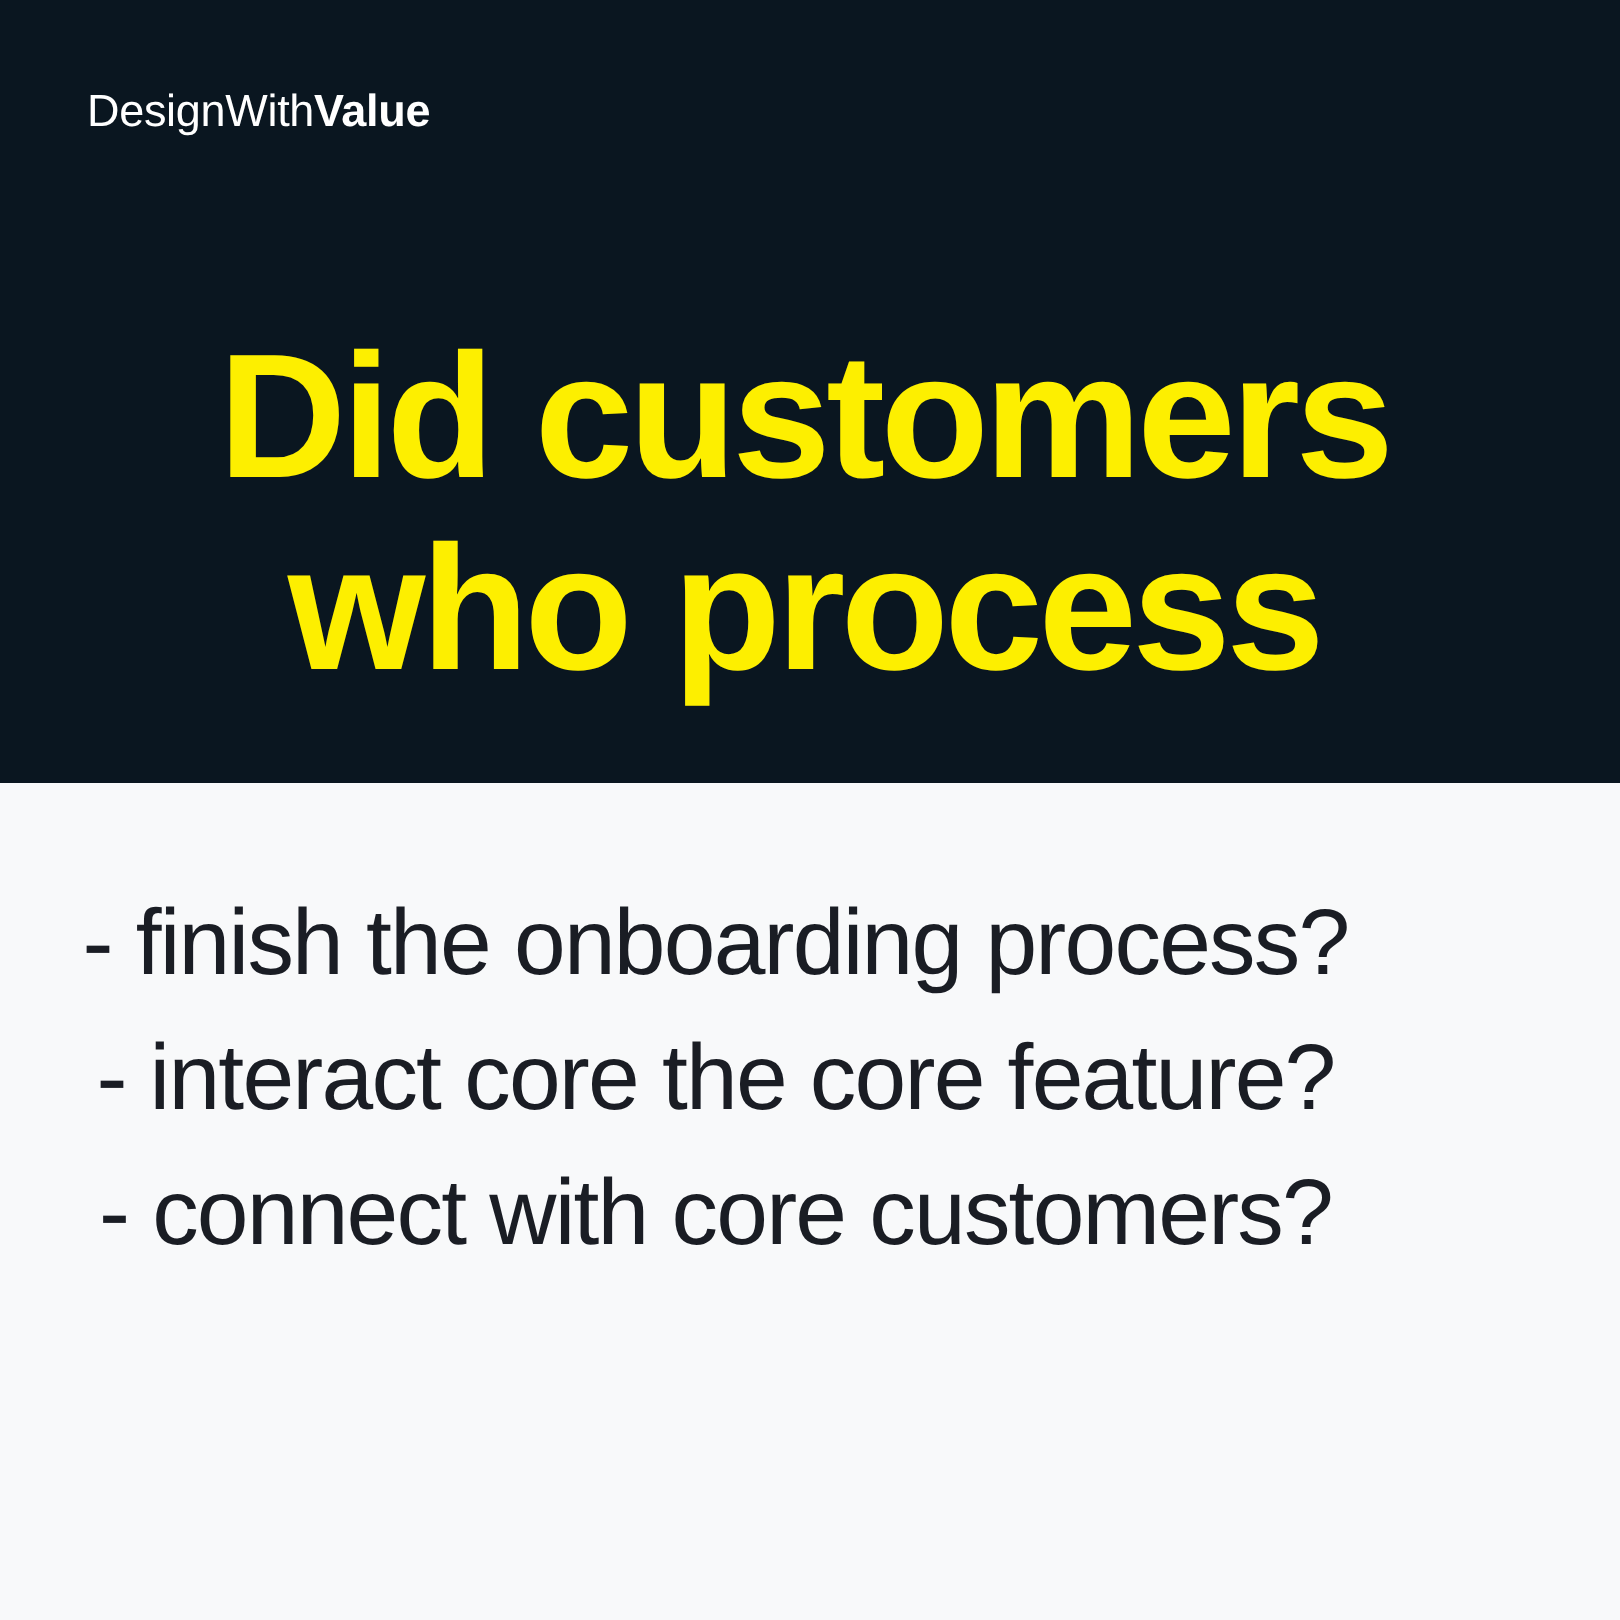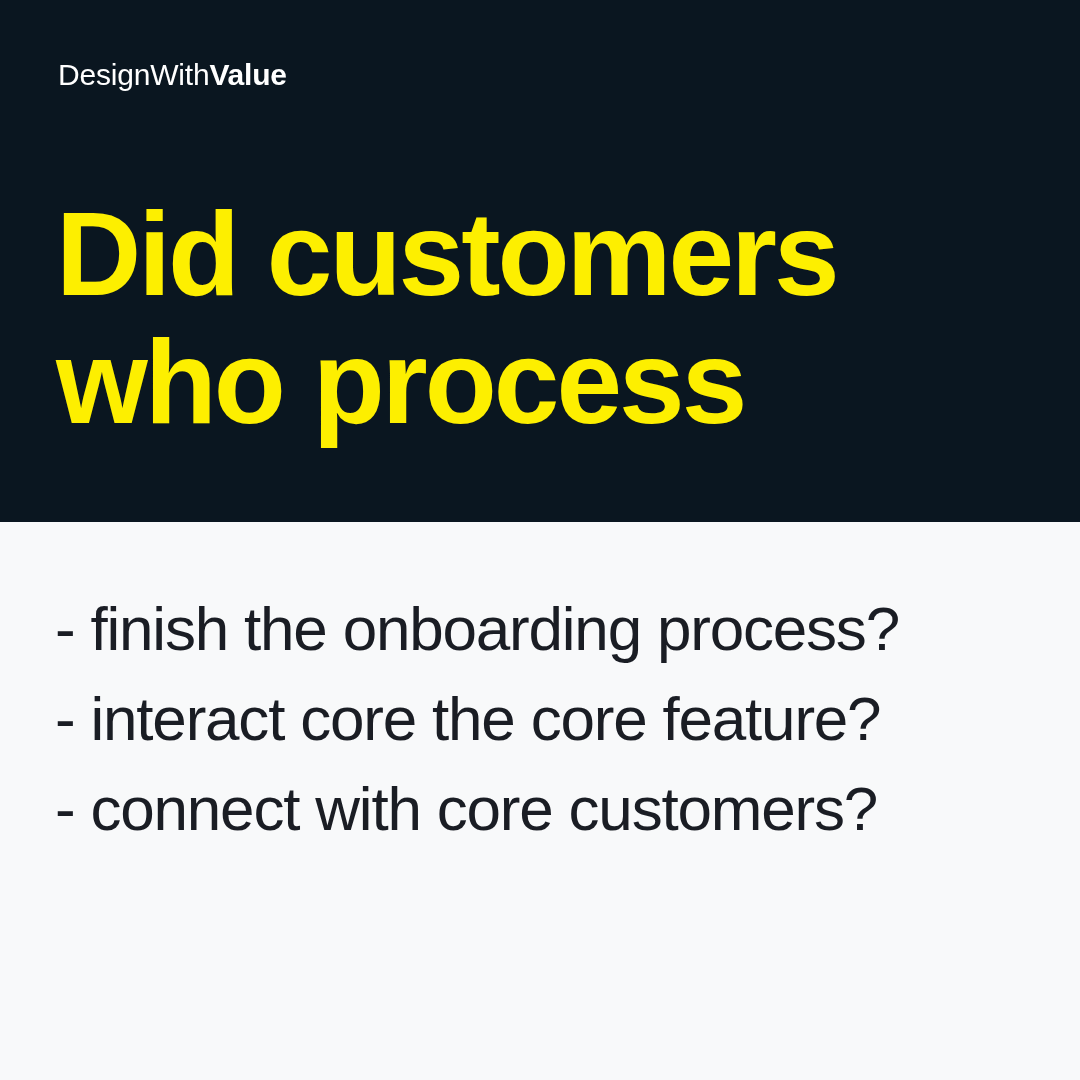--- a/index.html
+++ b/index.html
@@ -24,20 +24,21 @@
   }
 
   
   .hero {
     position: relative;
     width: 1080px;
     height: 522px;
     background: #0a1620;
     box-sizing: border-box;
     overflow: hidden;
+    text-align: center;
   }
 
   .brand {
     position: absolute;
     left: 58px;
     top: 58px;
     font-size: 30px;
     line-height: 34px;
     letter-spacing: -0.2px;
     color: #ffffff;
@@ -46,41 +47,42 @@
   .brand-regular {
     font-weight: 400;
   }
   .brand-bold {
     font-weight: 700;
   }
 
   .headline {
     position: absolute;
     left: 56px;
-    top: 190px;
+    top: 214px;
     width: 960px;
     margin: 0;
     font-size: 118px;
     line-height: 128px;
     font-weight: 700;
     letter-spacing: -3px;
     color: #fdef00;
   }
   .headline-line {
     display: block;
     white-space: nowrap;
   }
 
   
   .body-panel {
     position: relative;
     width: 1080px;
     height: 558px;
     background: #f8f9fa;
     box-sizing: border-box;
+    text-align: center;
   }
 
   .question-list {
     position: absolute;
     left: 55px;
     top: 62px;
     margin: 0;
     padding: 0;
     list-style: none;
   }

